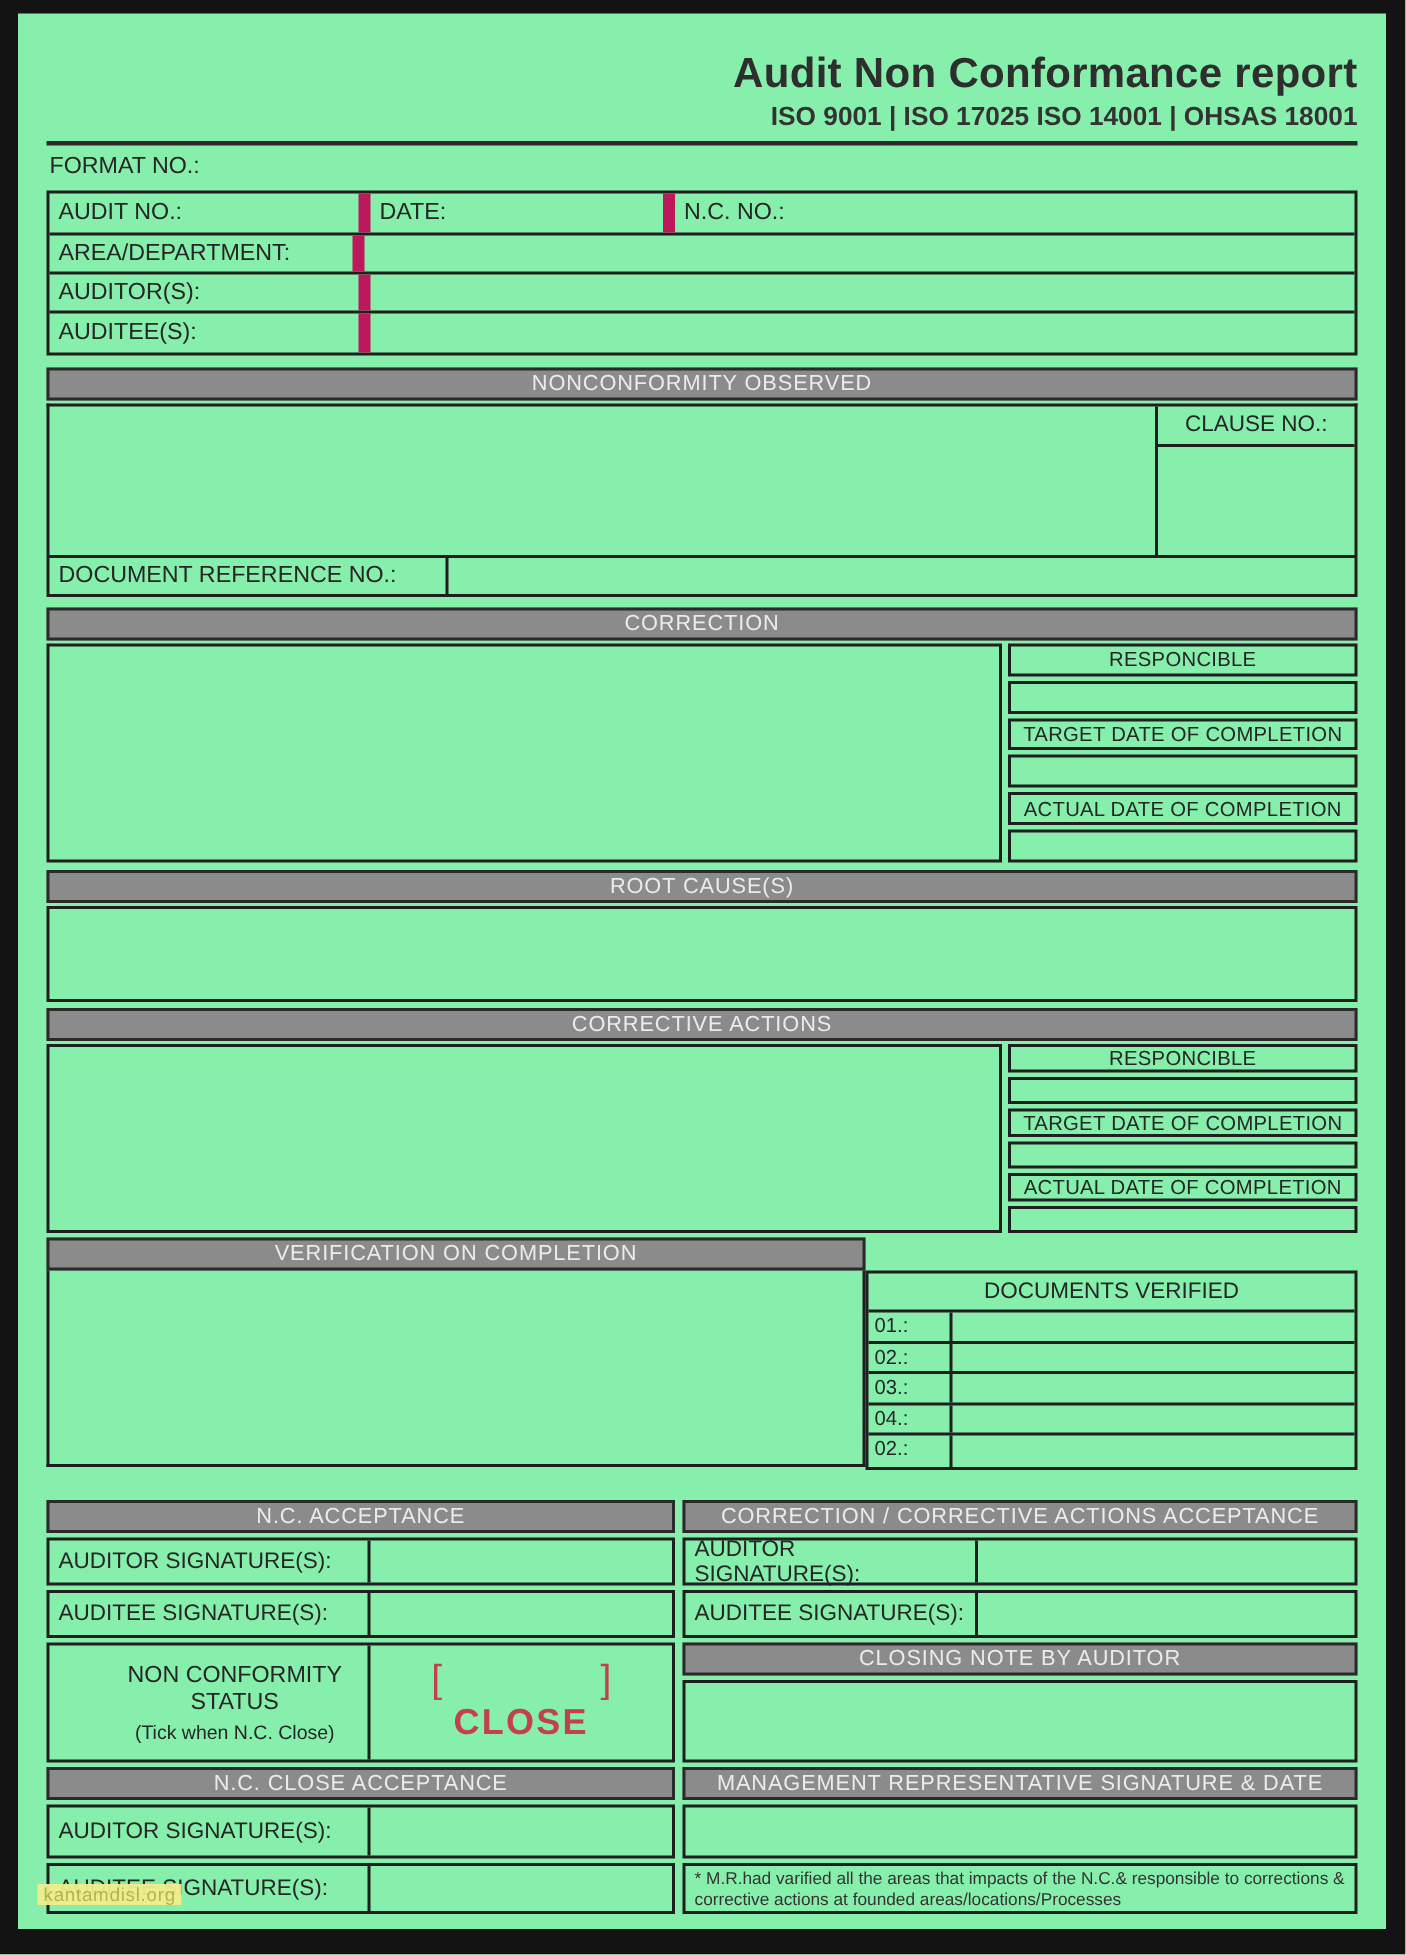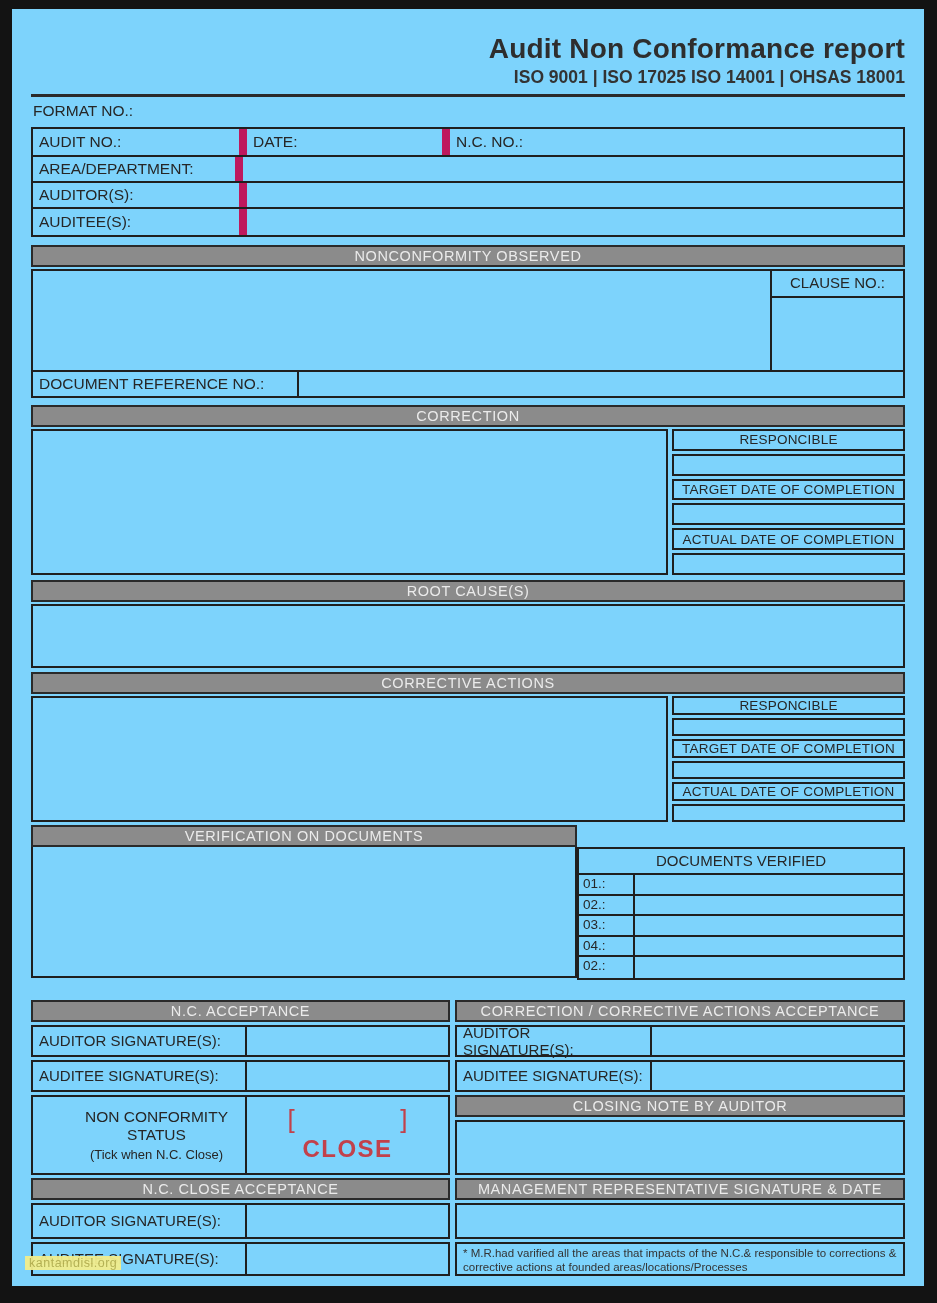--- a/index.html
+++ b/index.html
@@ -1,21 +1,21 @@
 <!DOCTYPE html>
 <html><head>
 <meta charset="utf-8">
 <style>
   * { box-sizing: border-box; margin: 0; padding: 0; }
   html, body { background: #ffffff; }
   body { font-family: "Liberation Sans", sans-serif; }
 
   .page {
     width: 937px; height: 1303px; margin: 0 auto; position: relative;
-    background: #7dd3fc;
+    background: #86efac;
     border-top: 9px solid #131313;
     border-left: 12px solid #131313;
     border-right: 13px solid #131313;
     border-bottom: 17px solid #131313;
   }
   .content { position: absolute; left: 19px; top: 0; width: 874px; color: #262626; }
 
   
   .title { text-align: right; font-size: 28px; font-weight: bold; color: #2e2e2e; padding-top: 24px; line-height: 32px; letter-spacing: .2px; }
   .subtitle { text-align: right; font-size: 17.5px; font-weight: bold; color: #333; line-height: 24px; }
@@ -193,21 +193,21 @@
         <div class="side-cell"></div>
         <div class="side-cell">ACTUAL DATE OF COMPLETION</div>
         <div class="side-cell"></div>
       </div>
     </div>
 
     <div class="gap3"></div>
 
     <div class="verif">
       <div class="verif-left">
-        <div class="bar">VERIFICATION ON DOCUMENTS</div>
+        <div class="bar">VERIFICATION ON COMPLETION</div>
         <div class="verif-box"></div>
       </div>
       <div class="verif-right" style="margin-top:22px">
         <div class="dv-head">DOCUMENTS VERIFIED</div>
         <div class="dv-row">
           <div class="dv-num">01.:</div>
           <div class="dv-val"></div>
         </div>
         <div class="dv-row">
           <div class="dv-num">02.:</div>

